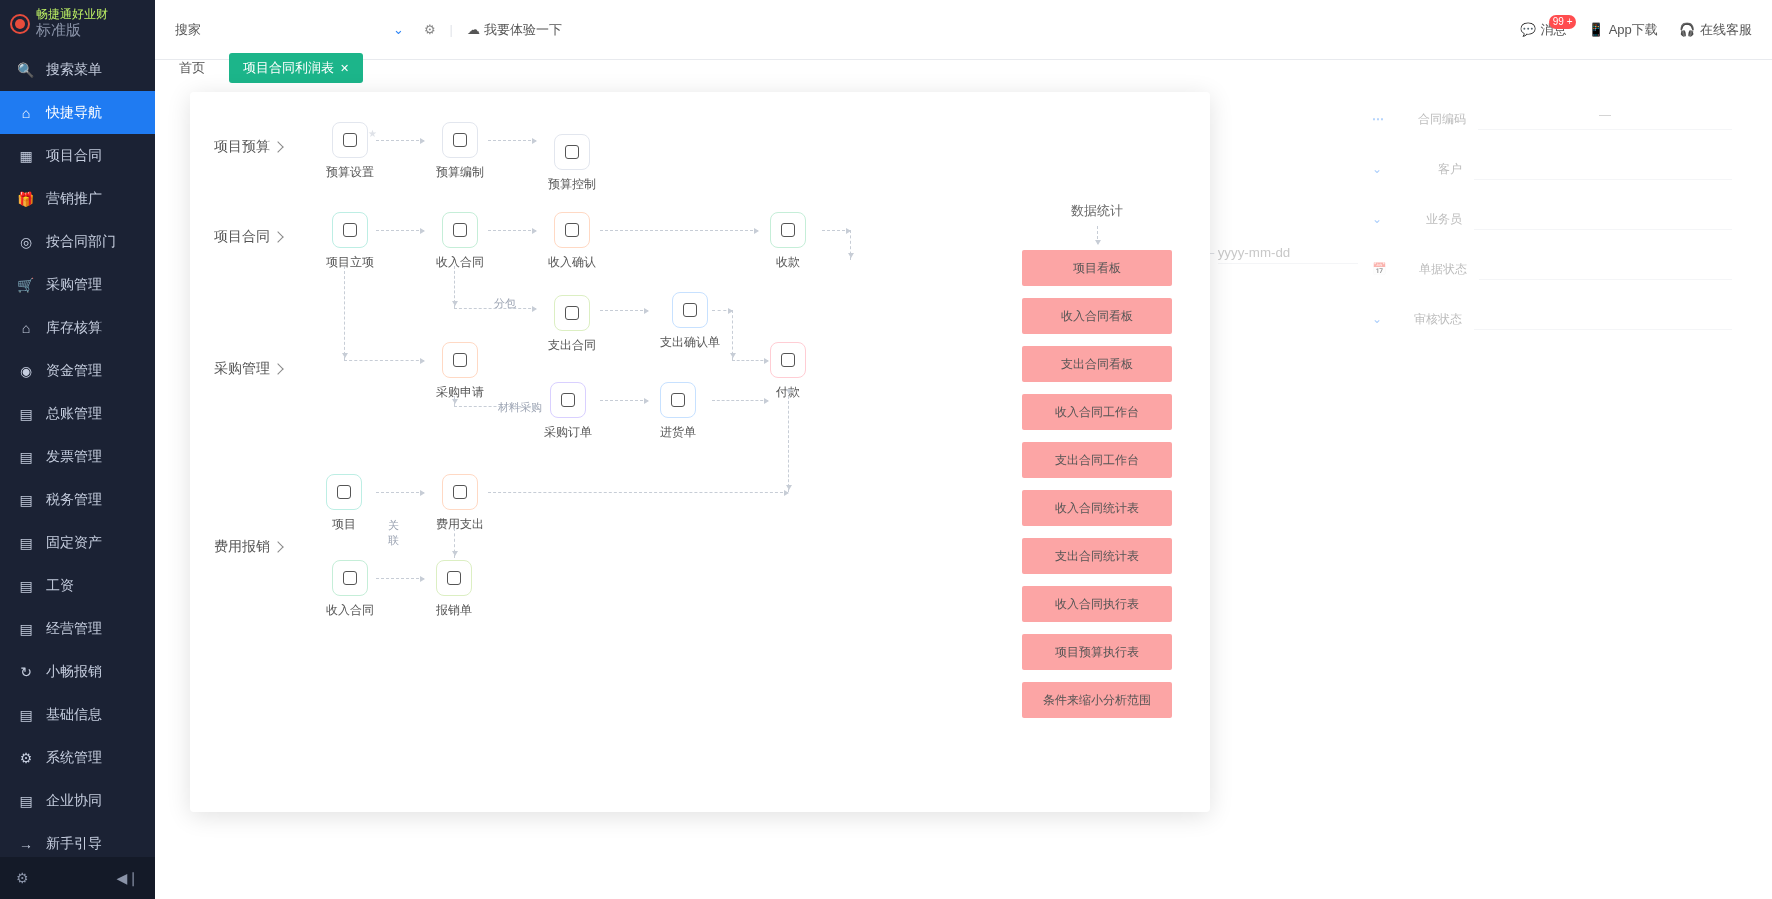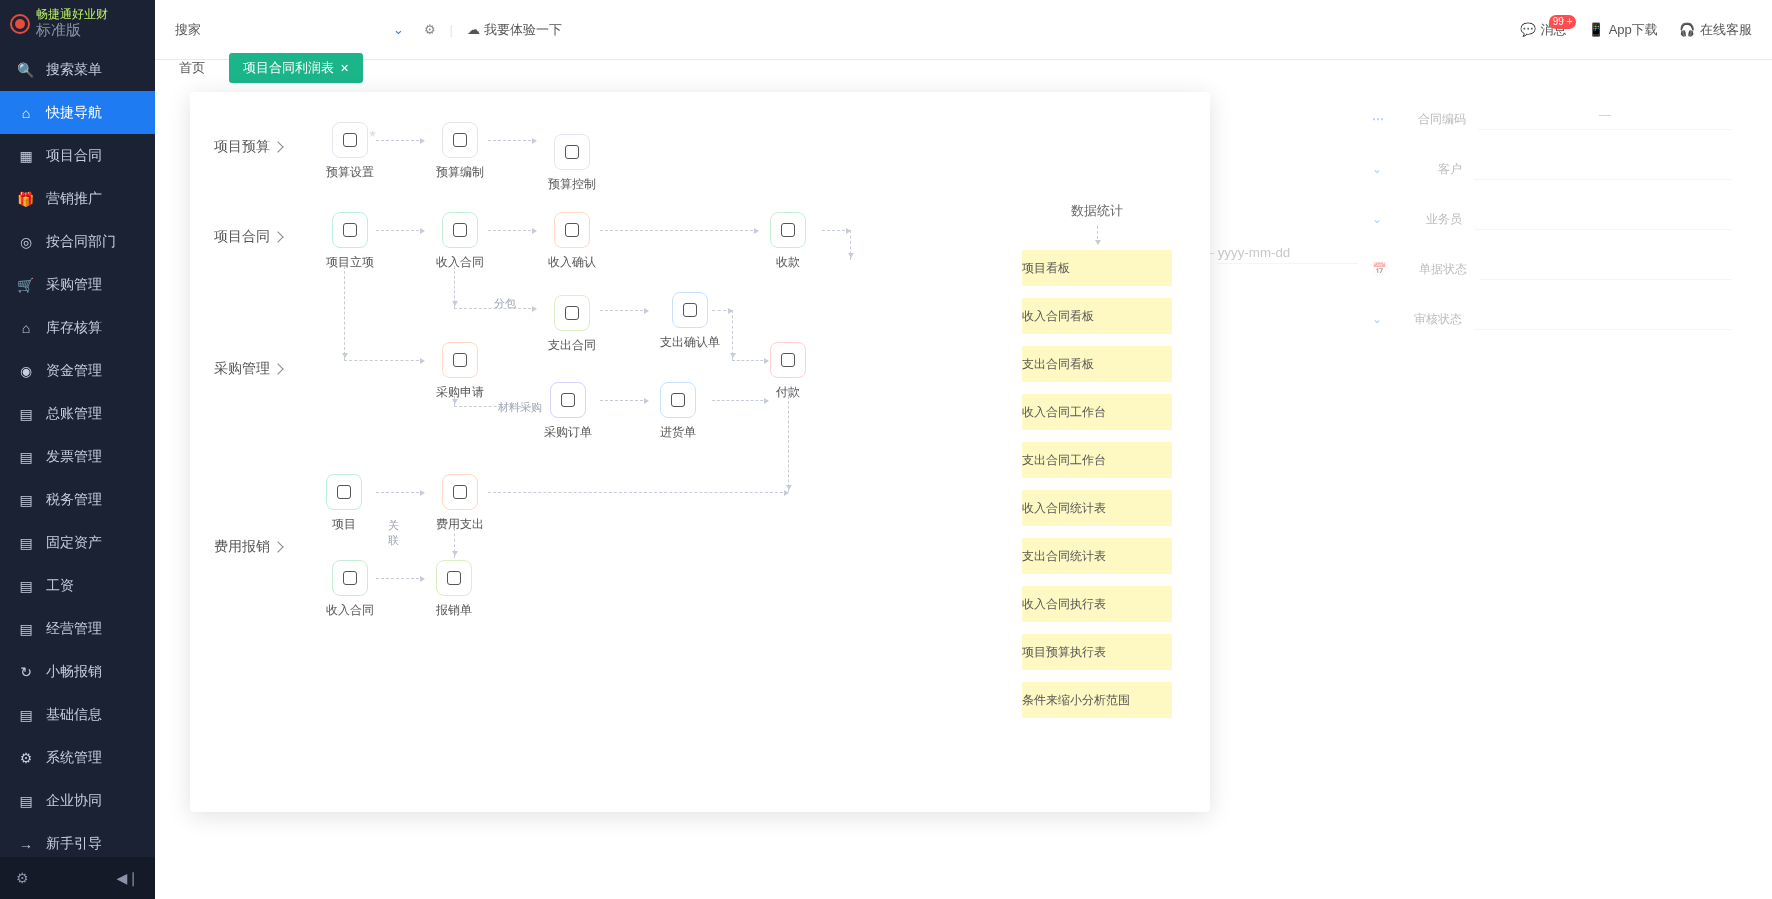--- a/index.html
+++ b/index.html
@@ -53,21 +53,21 @@
 .flow-node { position: absolute; text-align: center; cursor: pointer; }
 .flow-icon { width: 36px; height: 36px; border-radius: 8px; margin: 0 auto 6px; display: flex; align-items: center; justify-content: center; border: 1px solid; }
 .flow-node span { font-size: 12px; color: #555; white-space: nowrap; display: block; }
 .arrow { position: absolute; border-top: 1px dashed #c7cdd6; height: 0; }
 .arrow::after { content: ""; position: absolute; right: -1px; top: -3px; border-left: 5px solid #c7cdd6; border-top: 3px solid transparent; border-bottom: 3px solid transparent; }
 .arrow.v { border-top: none; border-left: 1px dashed #c7cdd6; width: 0; height: auto; }
 .arrow.v::after { right: auto; top: auto; bottom: -1px; left: -3px; border-left: 3px solid transparent; border-right: 3px solid transparent; border-top: 5px solid #c7cdd6; }
 .mini-lbl { position: absolute; font-size: 11px; color: #9aa2b1; }
 .stat-col { position: absolute; right: 14px; top: 92px; width: 150px; }
 .stat-title { text-align: center; font-size: 13px; color: #666; margin-bottom: 6px; }
-.stat-btn { display: block; width: 100%; height: 36px; line-height: 36px; text-align: left; background: #fef9c3; color: #555; font-size: 12px; border: none; margin-bottom: 12px; border-radius: 2px; cursor: pointer; }
+.stat-btn { display: block; width: 100%; height: 36px; line-height: 36px; text-align: center; background: #fca5a5; color: #555; font-size: 12px; border: none; margin-bottom: 12px; border-radius: 2px; cursor: pointer; }
 .stat-arrow-v { margin: 0 auto 6px; width: 0; height: 18px; border-left: 1px dashed #c7cdd6; position: relative; }
 .stat-arrow-v::after { content: ""; position: absolute; bottom: -1px; left: -3px; border-left: 3px solid transparent; border-right: 3px solid transparent; border-top: 5px solid #c7cdd6; }
 .chev { display: inline-block; width: 8px; height: 8px; border-right: 1.5px solid #888; border-bottom: 1.5px solid #888; transform: rotate(-45deg); }
 .star { position: absolute; color: #dfe2e8; font-size: 10px; }
 .more-dots { color: #2f86f6; letter-spacing: 2px; font-weight: bold; }
 .s-icon { display: inline-block; width: 14px; height: 14px; border: 1.5px solid currentColor; border-radius: 3px; }
 </style>
 </head>
 <body>
 

